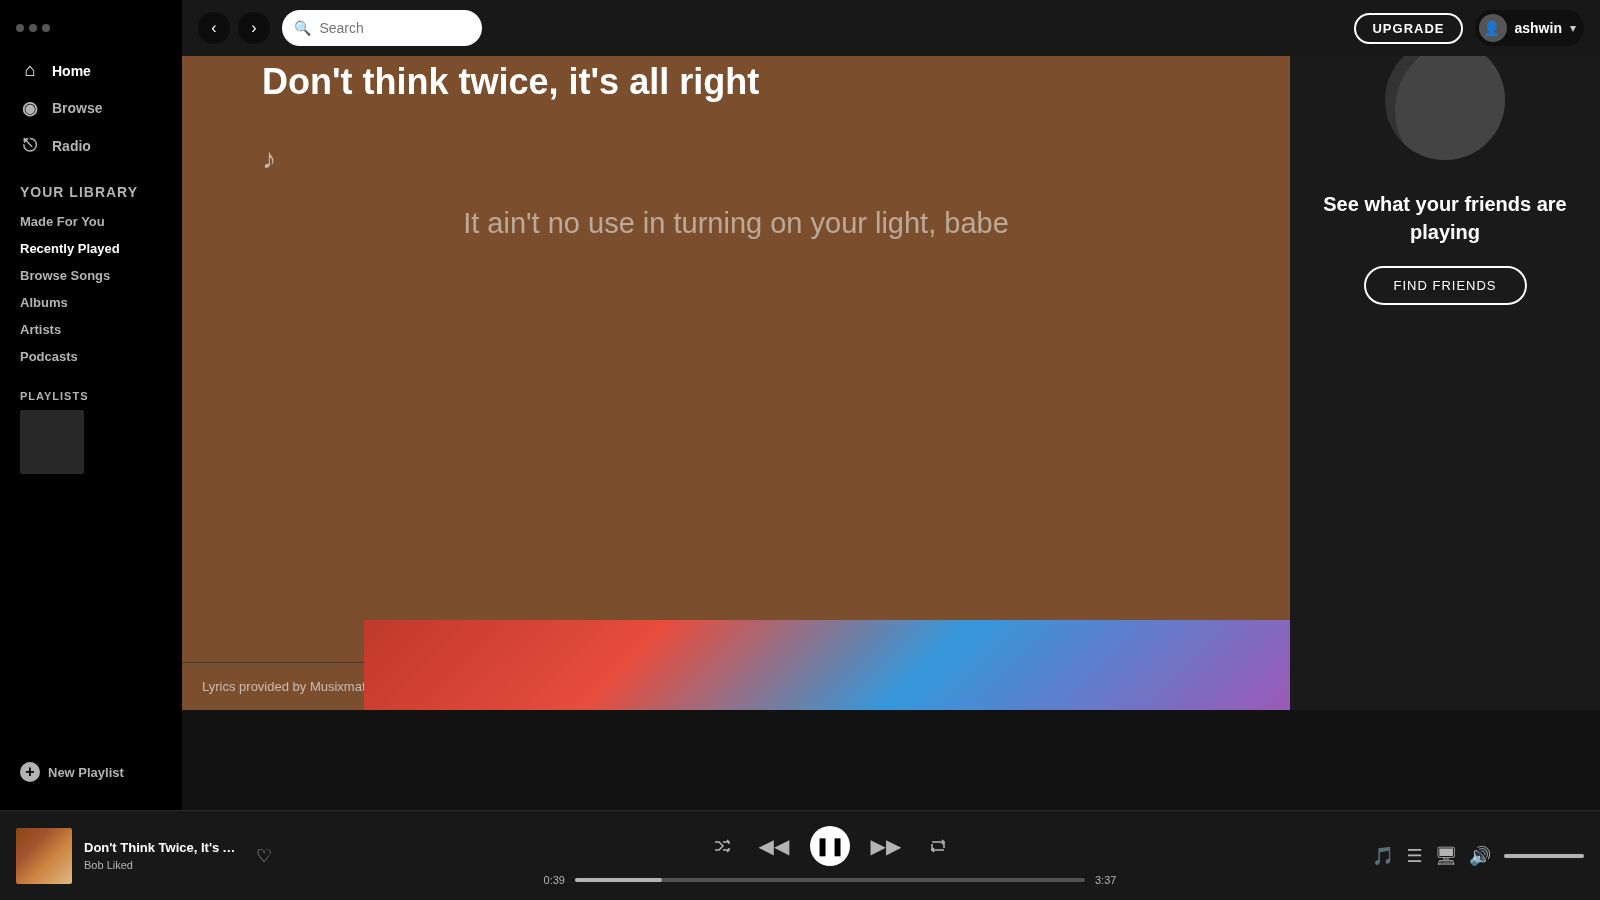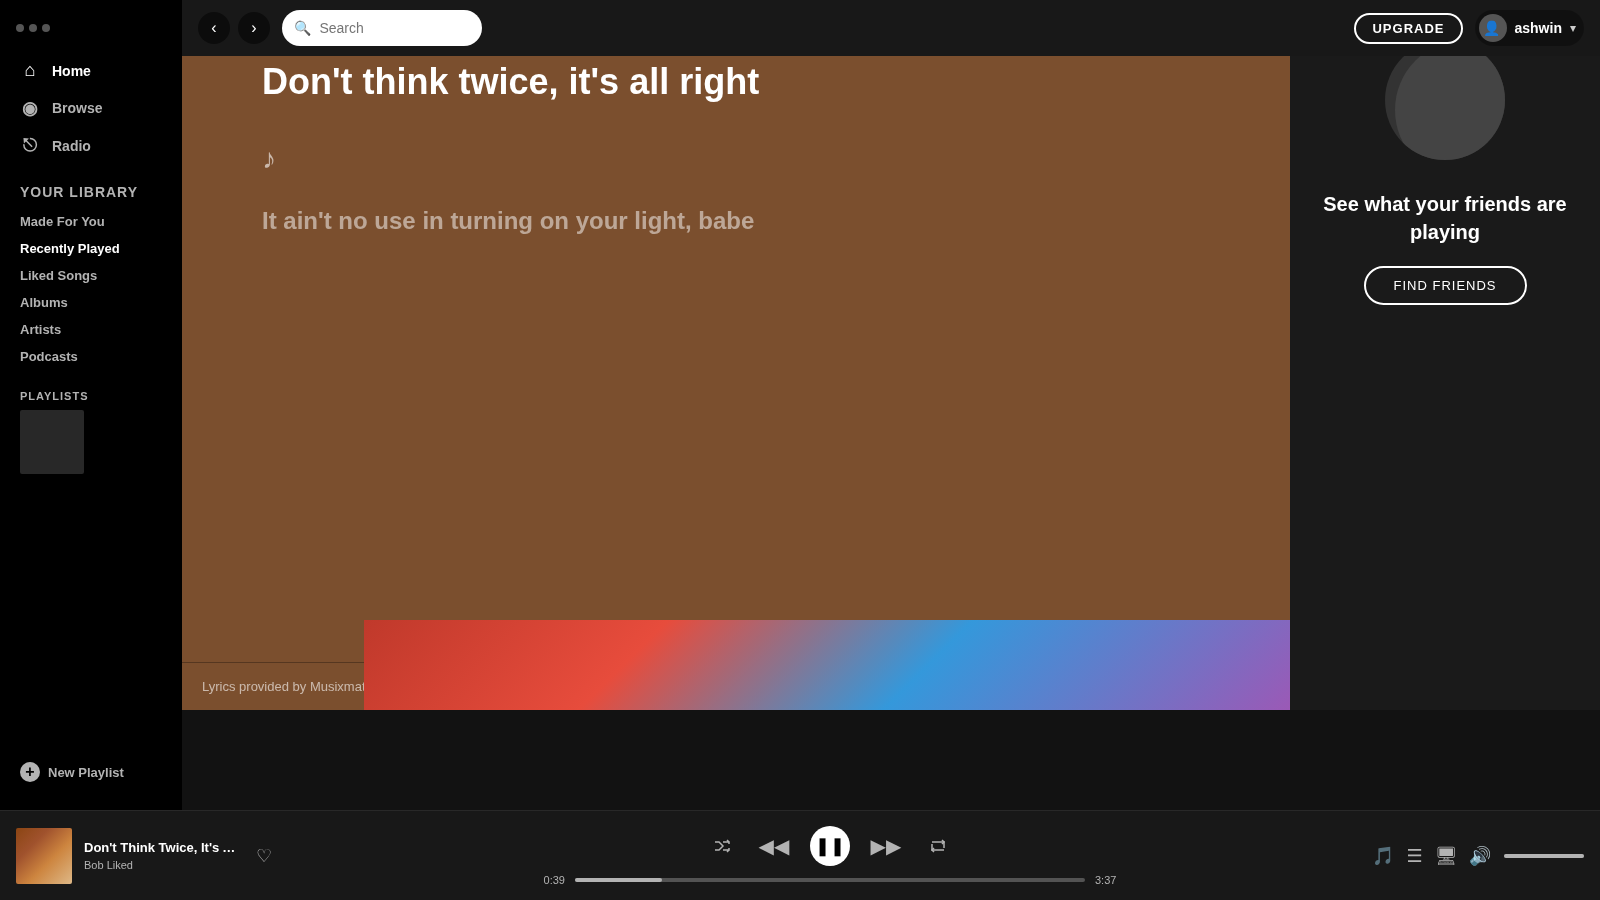--- a/index.html
+++ b/index.html
@@ -265,24 +265,25 @@
       line-height: 1.2;
     }
 
     .music-note {
       font-size: 28px;
       color: rgba(255,255,255,0.6);
       margin-bottom: 30px;
     }
 
     .lyric-line-secondary {
-      font-size: 24px;
-      font-weight: 700;
+      font-size: 29px;
+      font-weight: 400;
       color: rgba(255,255,255,0.5);
       line-height: 1.3;
+      text-align: center;
     }
 
     .lyrics-credit {
       position: absolute;
       bottom: 0; left: 0; right: 0;
       padding: 16px 20px;
       background: rgba(123,79,46,0.95);
       border-top: 1px solid rgba(0,0,0,0.3);
       font-size: 13px;
       color: rgba(255,255,255,0.6);
@@ -553,21 +554,21 @@
 
     <div class="sidebar-section-title">YOUR LIBRARY</div>
 
     <div class="sidebar-library-item">
       <span>Made For You</span>
     </div>
     <div class="sidebar-library-item active">
       <span>Recently Played</span>
     </div>
     <div class="sidebar-library-item">
-      <span>Liked Songs</span>
+      <span>Browse Songs</span>
     </div>
     <div class="sidebar-library-item">
       <span>Albums</span>
     </div>
     <div class="sidebar-library-item">
       <span>Artists</span>
     </div>
     <div class="sidebar-library-item">
       <span>Podcasts</span>
     </div>

